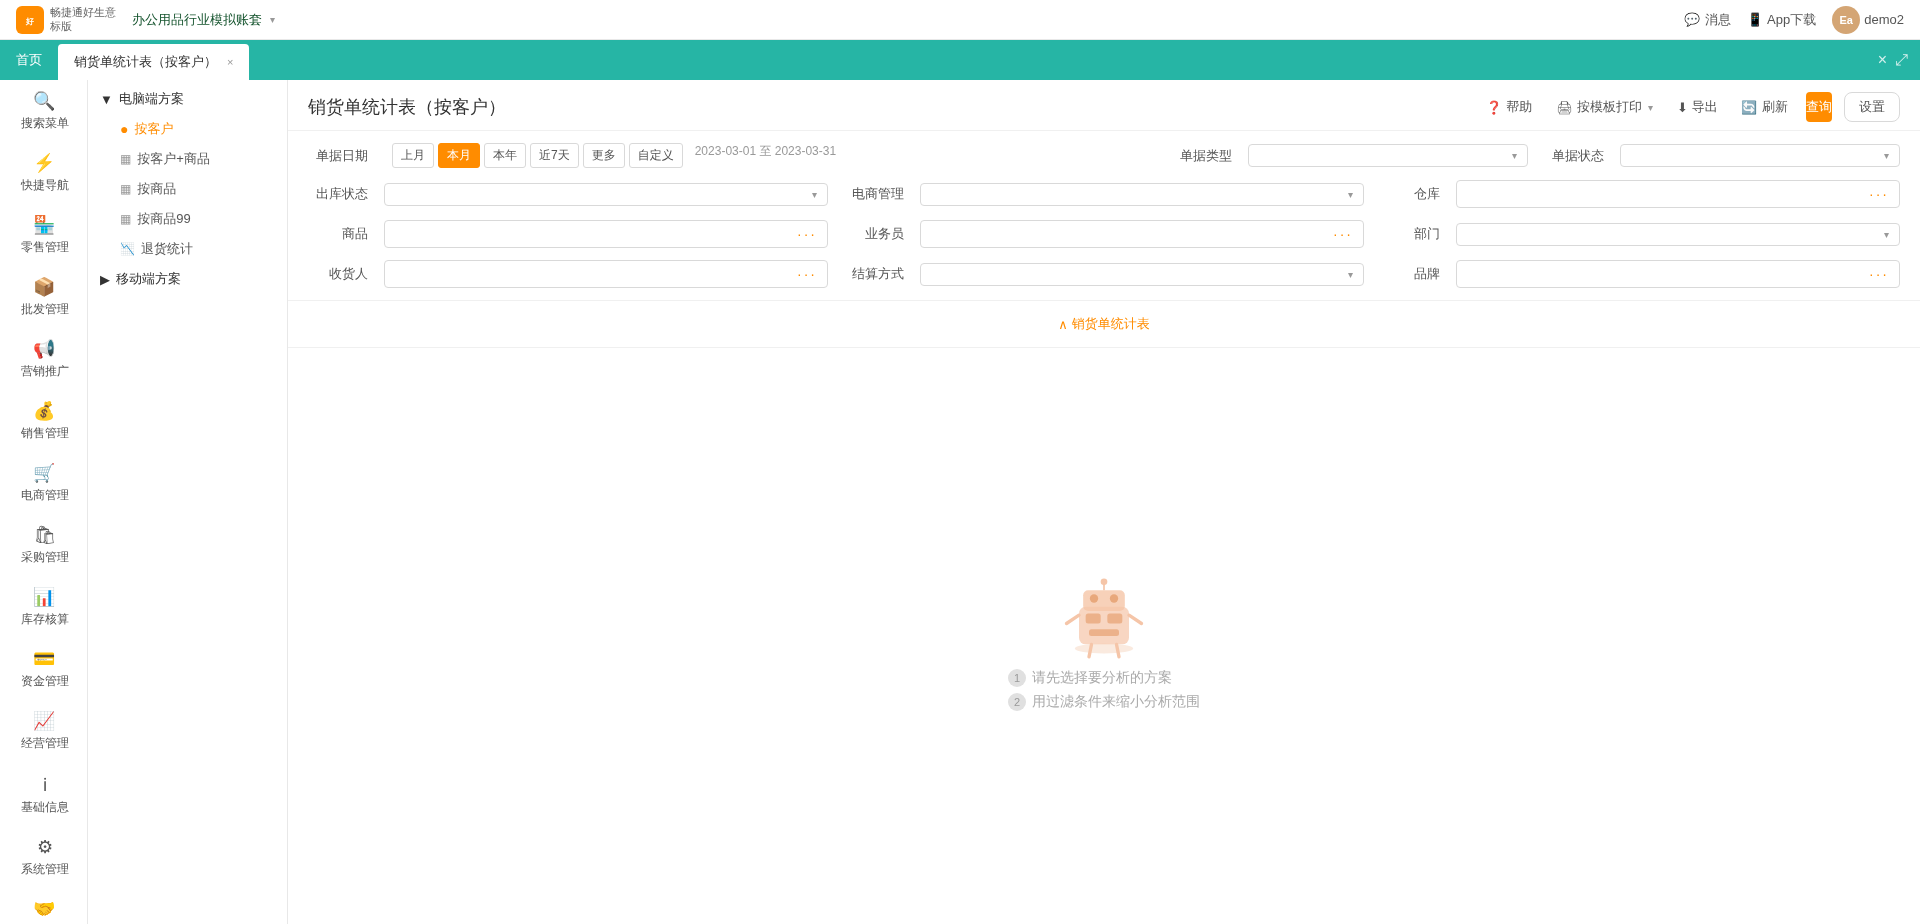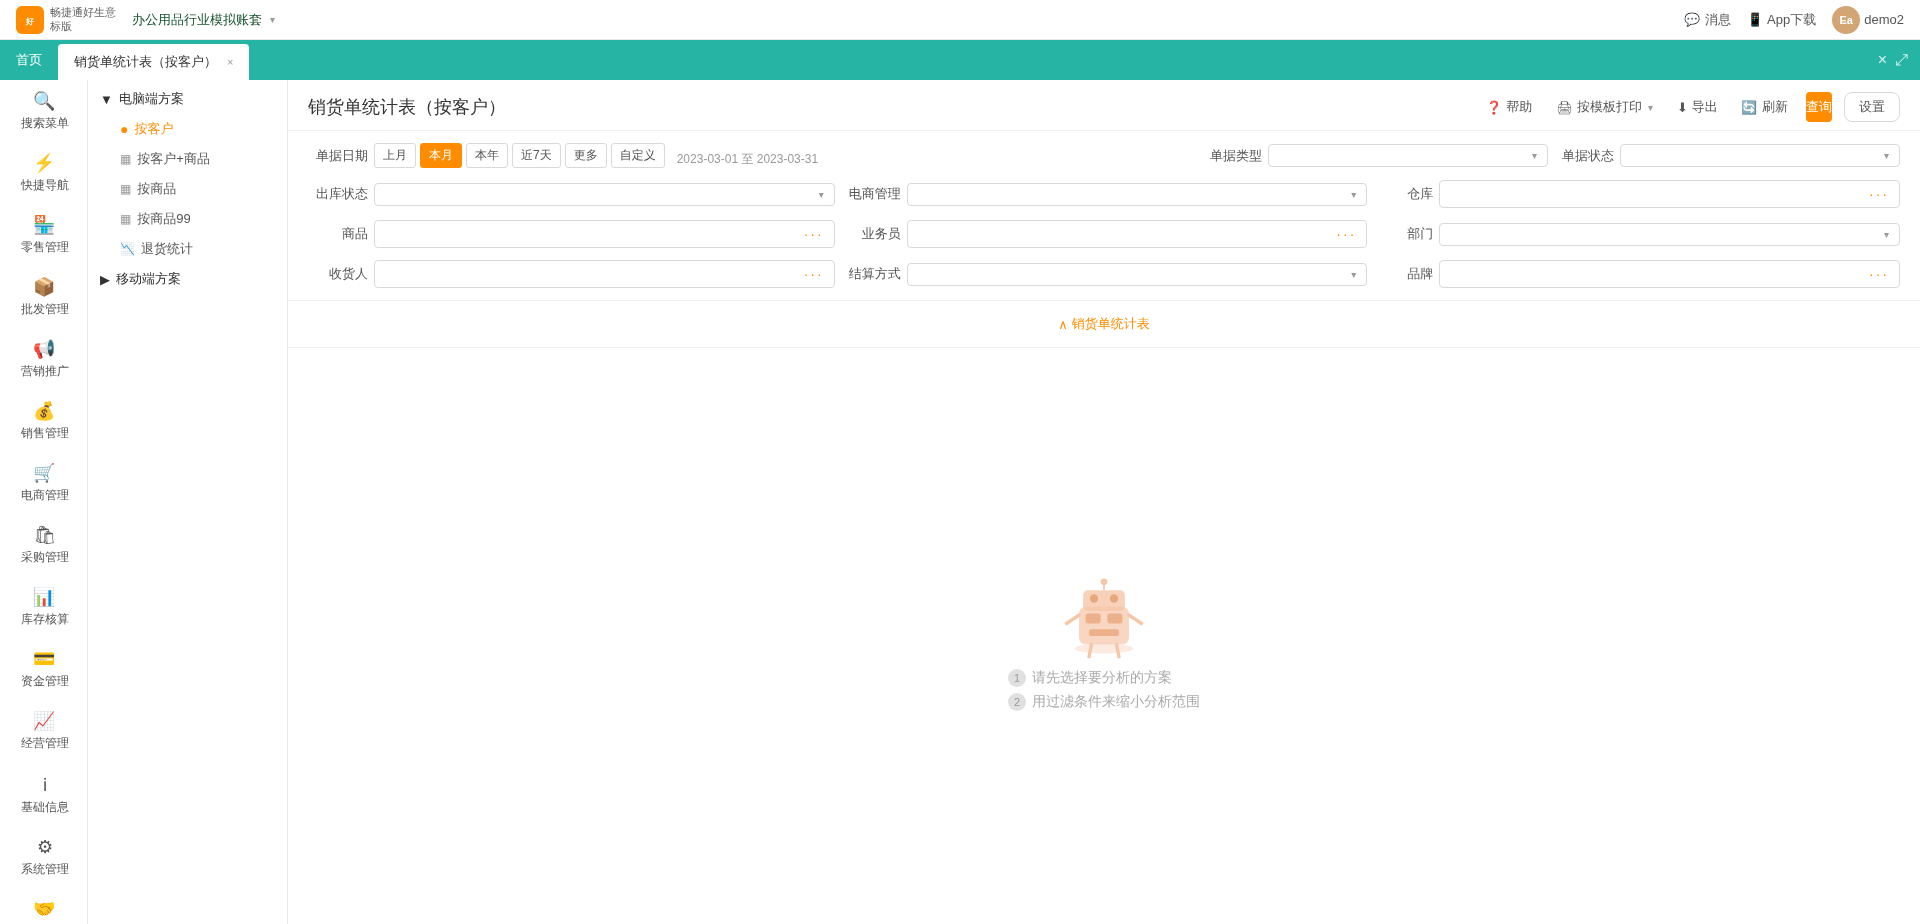--- a/index.html
+++ b/index.html
@@ -52,25 +52,25 @@
     .report-area { flex: 1; display: flex; flex-direction: column; overflow: hidden; background: #fff; }
     .report-header { display: flex; align-items: center; justify-content: space-between; padding: 12px 20px 8px; border-bottom: 1px solid #f0f0f0; flex-shrink: 0; }
     .report-title { font-size: 18px; color: #333; font-weight: 500; }
     .report-toolbar { display: flex; align-items: center; gap: 12px; }
     .toolbar-btn { display: flex; align-items: center; gap: 4px; color: #555; font-size: 13px; cursor: pointer; padding: 4px 6px; border-radius: 4px; }
     .toolbar-btn-primary { background: #ff8c00; color: #fff; border: none; padding: 6px 0; border-radius: 4px; font-size: 13px; cursor: pointer; }
     .toolbar-btn-secondary { background: #fff; color: #555; border: 1px solid #d9d9d9; padding: 5px 14px; border-radius: 8px; font-size: 13px; cursor: pointer; }
 
     
     .filter-area { padding: 12px 20px; border-bottom: 1px solid #f0f0f0; flex-shrink: 0; }
-    .filter-row { display: flex; align-items: center; gap: 6px; margin-bottom: 12px; }
+    .filter-row { display: flex; align-items: center; gap: 16px; margin-bottom: 12px; }
     .filter-row:last-child { margin-bottom: 0; }
     .filter-label { color: #555; font-size: 13px; min-width: 60px; text-align: right; flex-shrink: 0; }
     .filter-control { flex: 1; display: flex; align-items: center; }
-    .date-buttons { display: flex; align-items: flex-end; gap: 4px; }
+    .date-buttons { display: flex; align-items: flex-start; gap: 4px; margin-left: 8px; }
     .date-btn { padding: 3px 8px; border-radius: 3px; border: 1px solid #d9d9d9; background: #fff; color: #555; font-size: 12px; cursor: pointer; }
     .date-btn.active { background: #ff8c00; border-color: #ff8c00; color: #fff; }
     .date-range { font-size: 12px; color: #999; margin-left: 8px; }
     .select-control { border: 1px solid #d9d9d9; border-radius: 4px; padding: 5px 10px; font-size: 13px; color: #555; background: #fff; display: flex; align-items: center; justify-content: space-between; cursor: pointer; min-width: 200px; flex: 1; }
     .select-arrow { color: #999; font-size: 10px; }
     .select-dots { color: #ff8c00; font-size: 14px; letter-spacing: 2px; }
     .collapse-btn { display: flex; align-items: center; justify-content: center; gap: 4px; color: #ff8c00; font-size: 13px; cursor: pointer; padding: 6px 20px; }
 
     
     .empty-state { flex: 1; display: flex; flex-direction: column; align-items: center; justify-content: center; color: #999; gap: 8px; }

